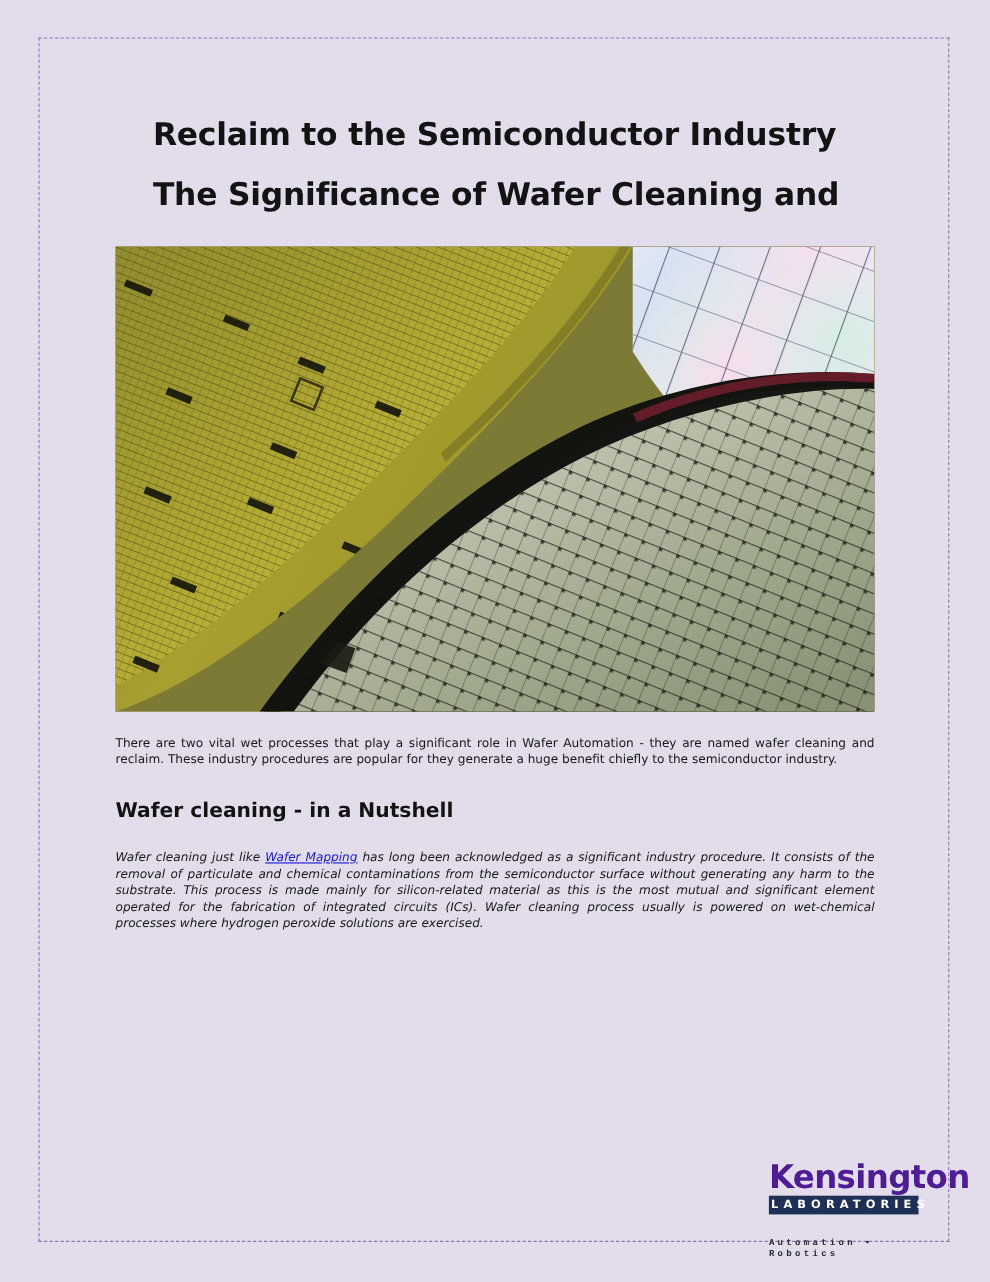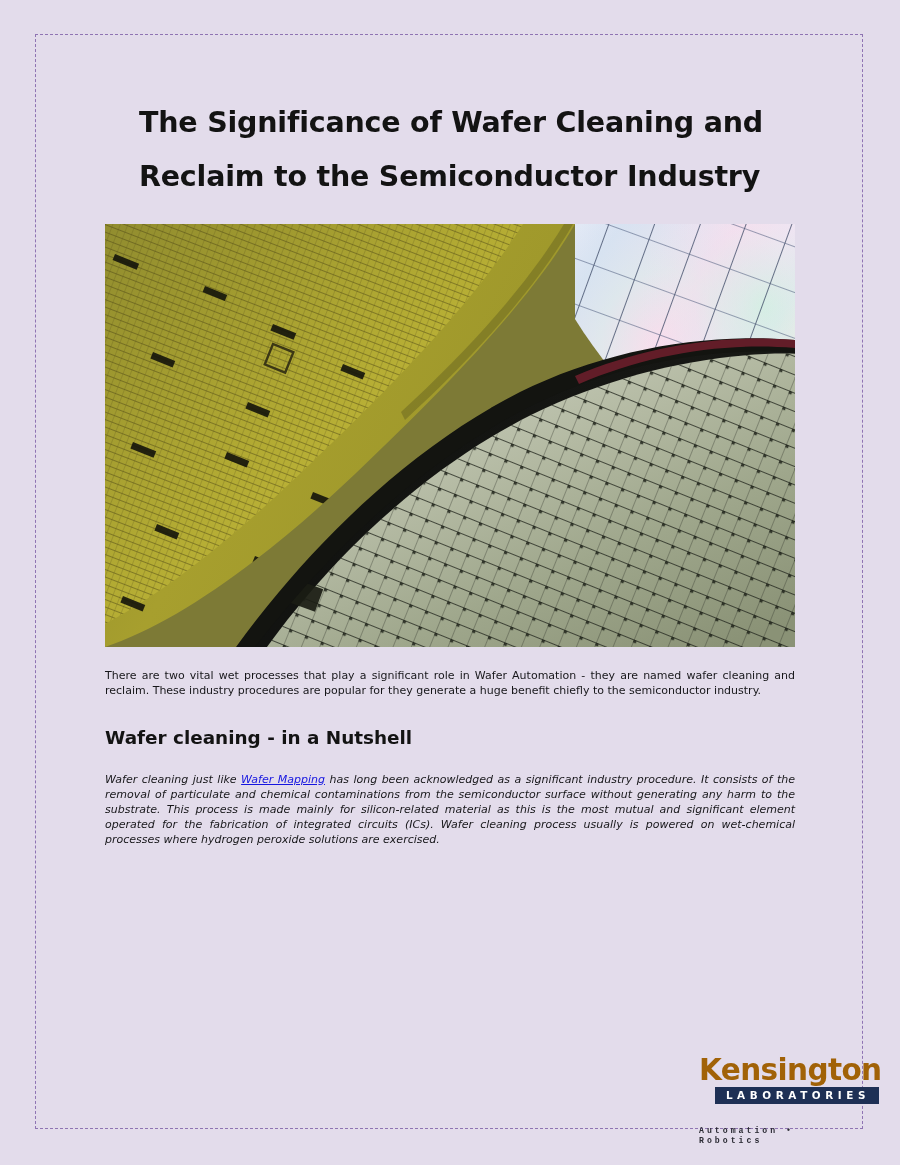--- a/index.html
+++ b/index.html
@@ -112,39 +112,38 @@
   .logo-block {
     position: absolute;
     left: 699px;
     top: 1055px;
     width: 164px;
   }
   .logo-word {
     font-family: "DejaVu Sans", sans-serif;
     font-size: 29.5px;
     font-weight: bold;
-    color: #a16207;
+    color: #4c1d95;
     line-height: 30px;
     letter-spacing: -0.6px;
     margin: 0;
   }
   .logo-bar {
     margin-top: 2px;
     background: #1e3055;
     color: #ffffff;
     font-family: "DejaVu Sans", sans-serif;
     font-size: 10.4px;
     font-weight: bold;
     letter-spacing: 4.6px;
     text-align: center;
     padding: 2px 0 3px 2px;
     line-height: 12px;
     box-sizing: border-box;
-    width: 164px;
-    margin-left: 16px;
+    width: 136px;
   }
   .logo-tag {
     margin-top: 22px;
     font-family: Liberation Mono, monospace;
     font-size: 8.2px;
     font-weight: bold;
     color: #2a2a33;
     letter-spacing: 3.0px;
     text-align: left;
     line-height: 10px;
@@ -154,22 +153,22 @@
 </style>
 </head>
 <body>
 
 <div class="page-bg"></div>
 <div class="page-frame"></div>
 
 <div class="content">
 
   <h1 class="doc-title">
+    <span class="tline">Reclaim to the Semiconductor Industry</span>
     <span class="tline">The Significance of Wafer Cleaning and</span>
-    <span class="tline">Reclaim to the Semiconductor Industry</span>
   </h1>
 
   <figure class="hero-figure" style="margin:20px 0 0 0;">
     <svg class="hero-svg" viewBox="0 0 690 423" preserveAspectRatio="none">
       <defs>
 
         <linearGradient id="goldGrad" x1="0" y1="0" x2="1" y2="1">
           <stop offset="0%" stop-color="#8e8a2f"></stop>
           <stop offset="22%" stop-color="#9d972f"></stop>
           <stop offset="48%" stop-color="#b3ab33"></stop>

